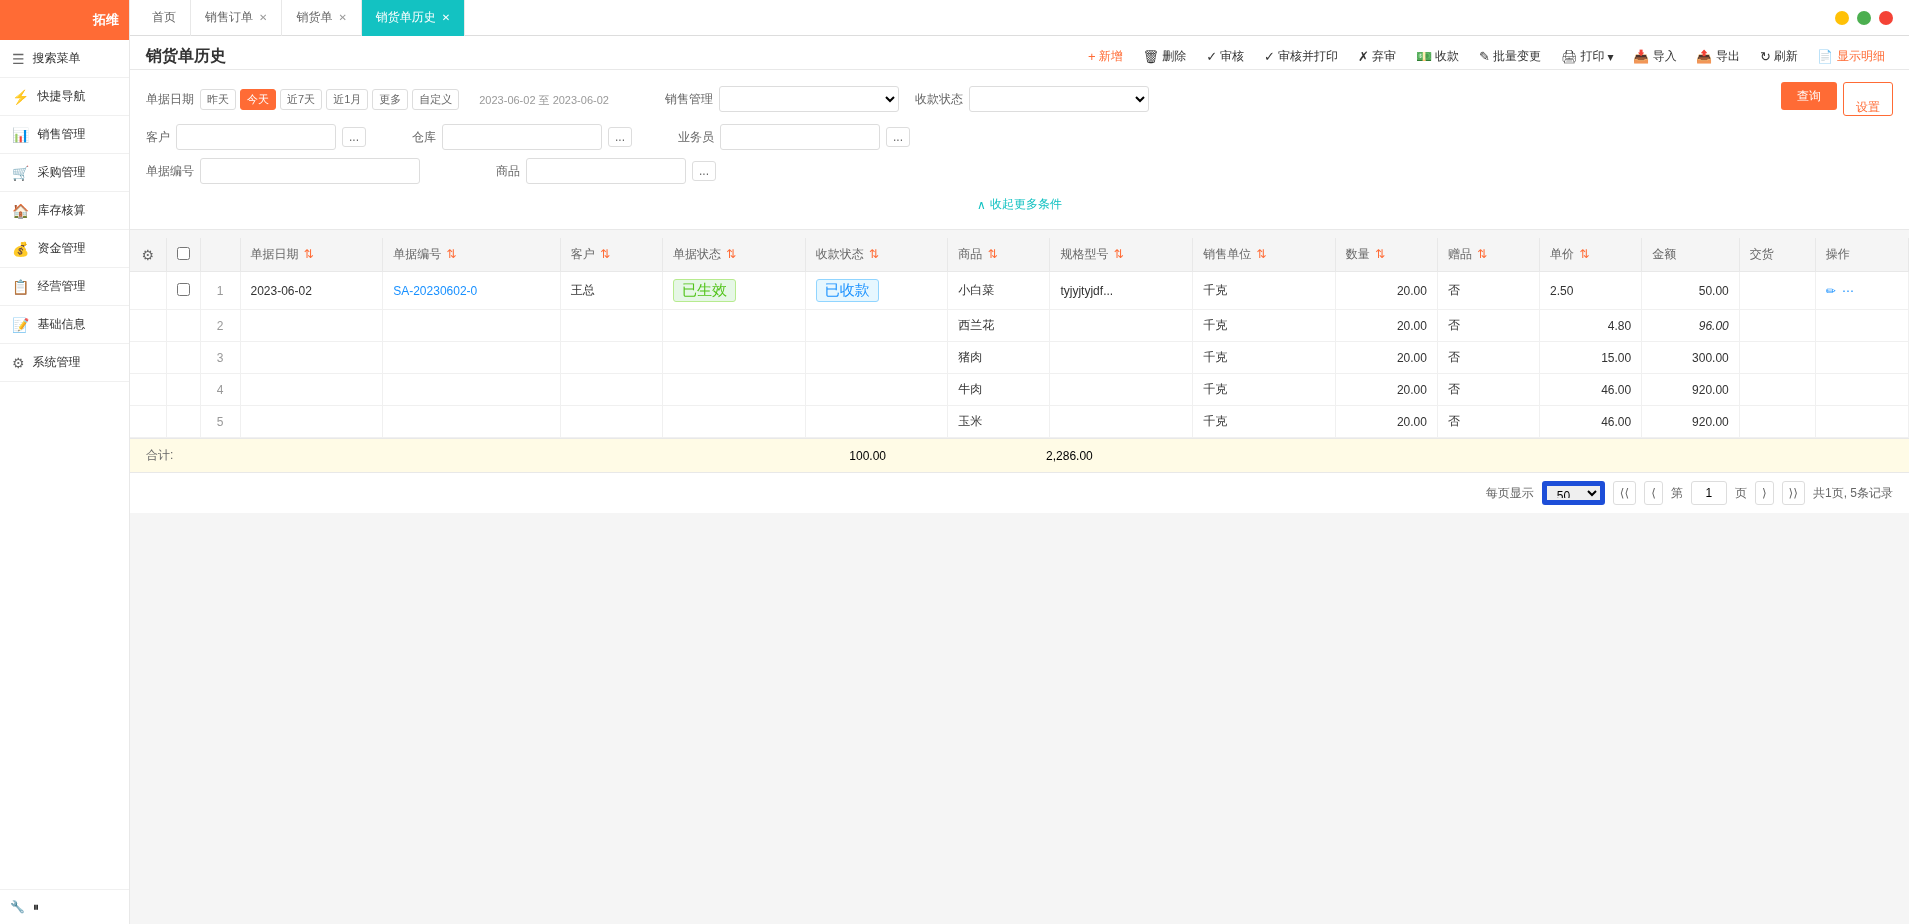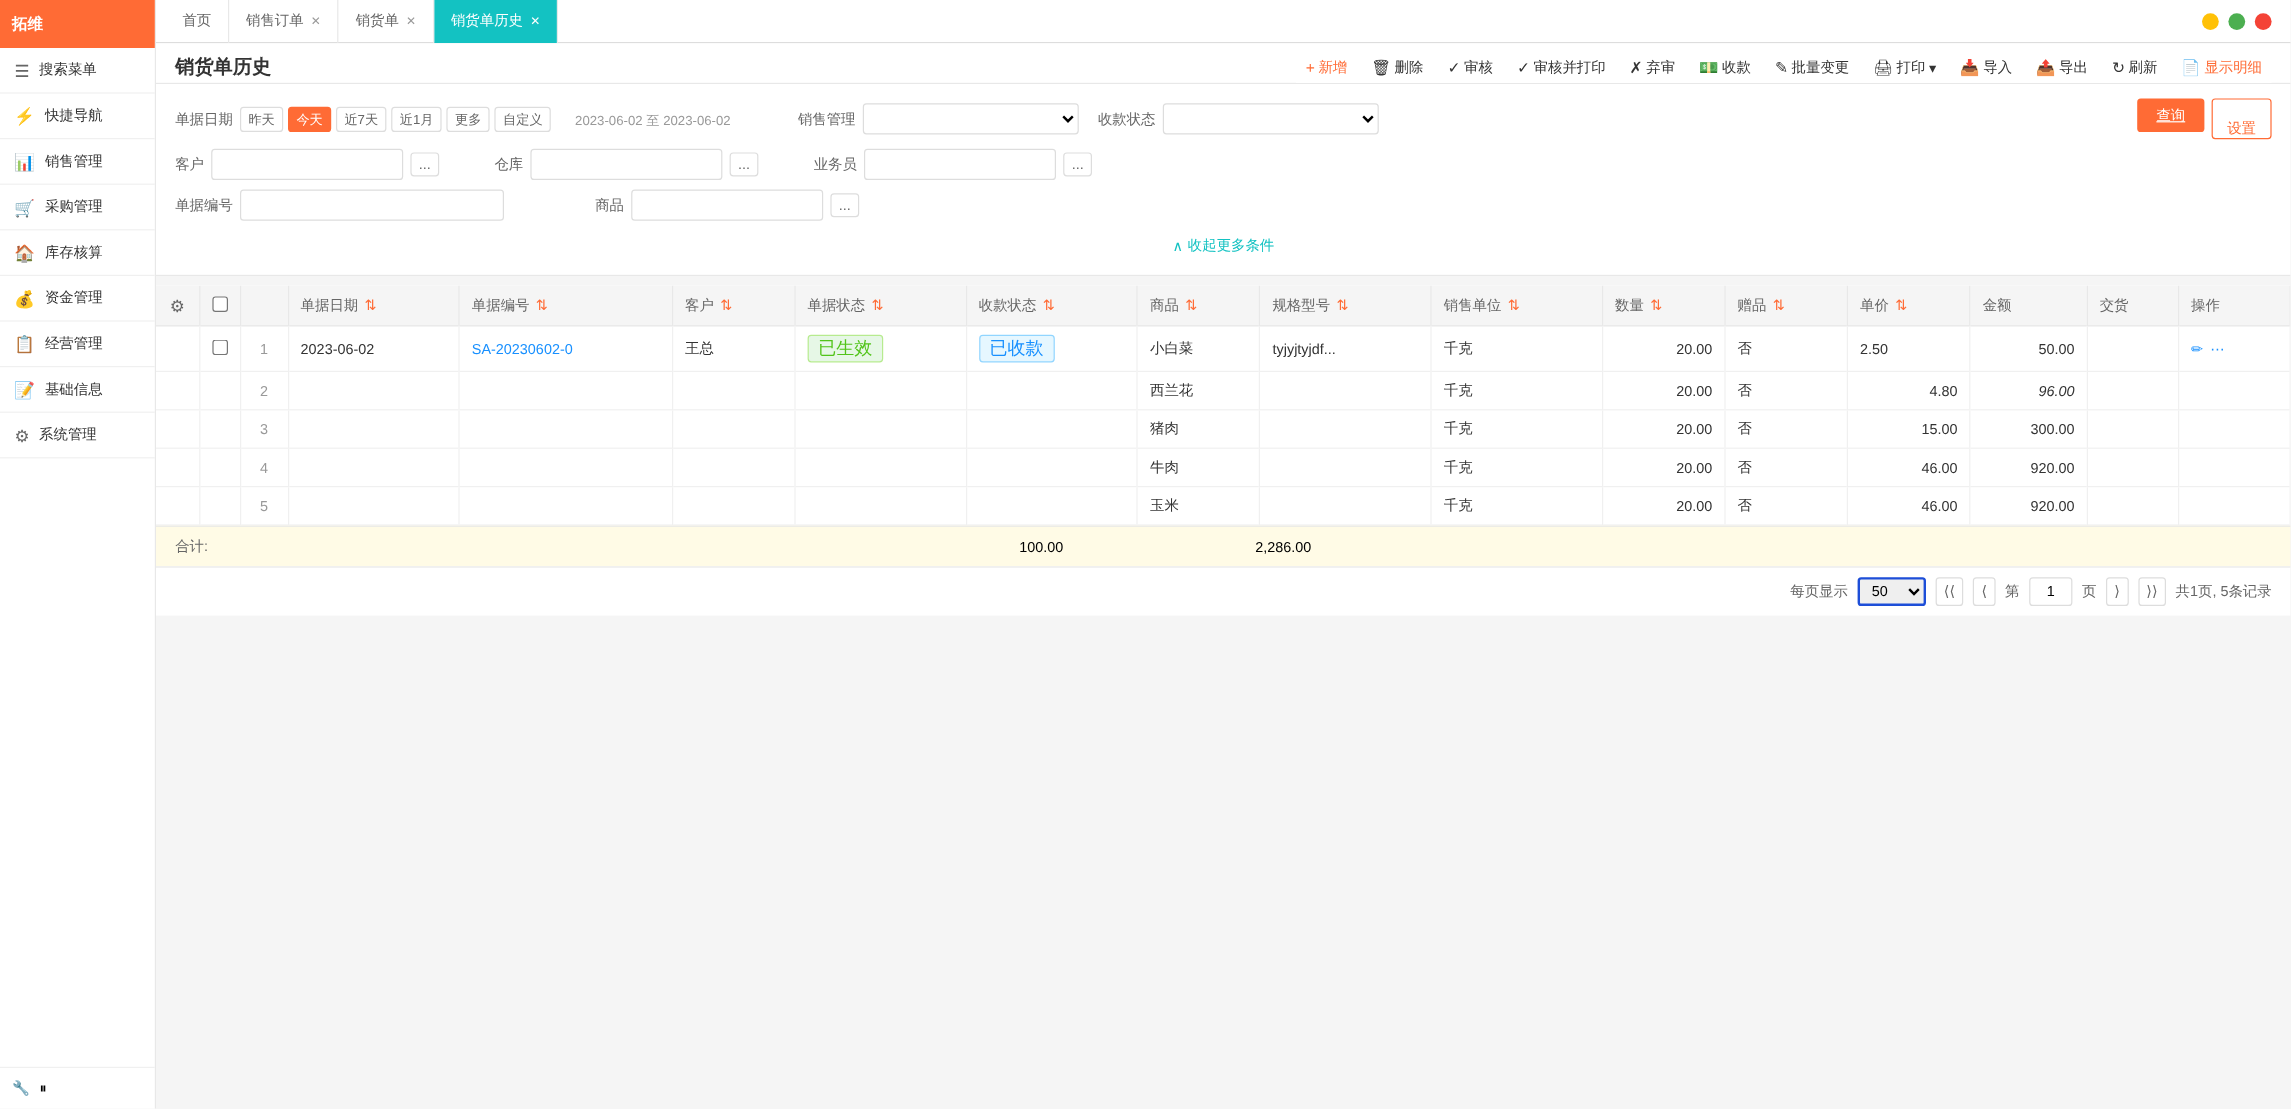--- a/index.html
+++ b/index.html
@@ -16,20 +16,21 @@
     }
     .sidebar-logo {
       height: 40px;
       background: #ff6b35;
       display: flex;
       align-items: center;
       padding: 0 10px;
       color: #fff;
       font-size: 13px;
       font-weight: bold;
+      justify-content: flex-end;
     }
     .sidebar-item {
       display: flex;
       align-items: center;
       padding: 10px 12px;
       cursor: pointer;
       color: #333;
       gap: 8px;
       border-bottom: 1px solid #f0f0f0;
     }
@@ -208,21 +209,20 @@
     }
     .search-btn {
       background: #ff6b35;
       color: #fff;
       border: none;
       padding: 4px 16px;
       border-radius: 3px;
       cursor: pointer;
       font-size: 12px;
       height: 28px;
-      text-decoration: underline;
     }
     .set-btn {
       background: #fff;
       color: #ff6b35;
       border: 1px solid #ff6b35;
       padding: 16px 12px;
       border-radius: 3px;
       cursor: pointer;
       font-size: 12px;
       height: 28px;
@@ -281,21 +281,21 @@
       border-top: 1px solid #e8e8e8;
       padding: 8px 16px;
       display: flex;
       align-items: center;
       justify-content: flex-end;
       gap: 8px;
       font-size: 12px;
     }
     .page-size-label { color: #666; }
     .page-size-select {
-      border: 2px solid #1d4ed8;
+      border: 5px solid #1d4ed8;
       border-radius: 3px;
       padding: 2px 6px;
       font-size: 12px;
       height: 24px;
     }
     .page-nav-btn {
       border: 1px solid #ddd;
       background: #fff;
       padding: 2px 6px;
       cursor: pointer;

